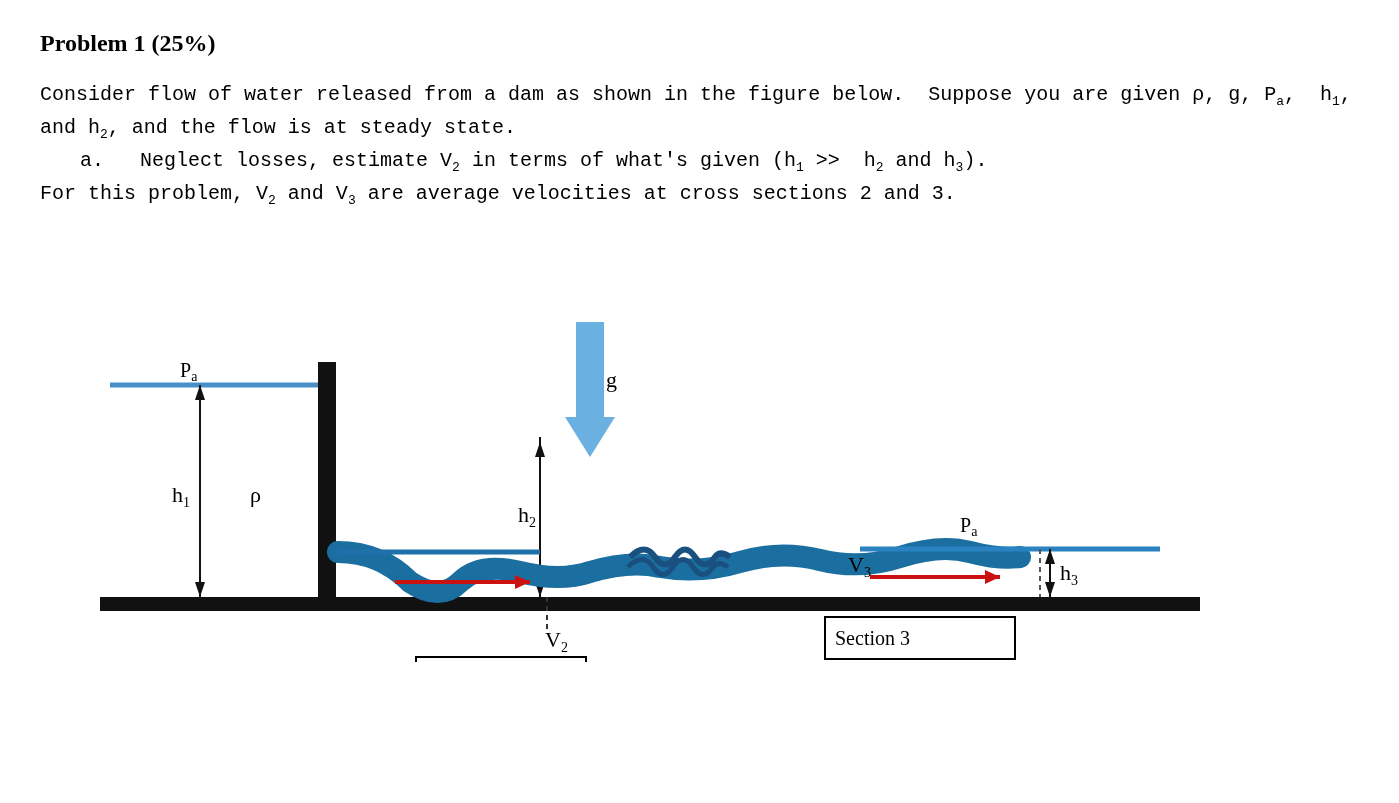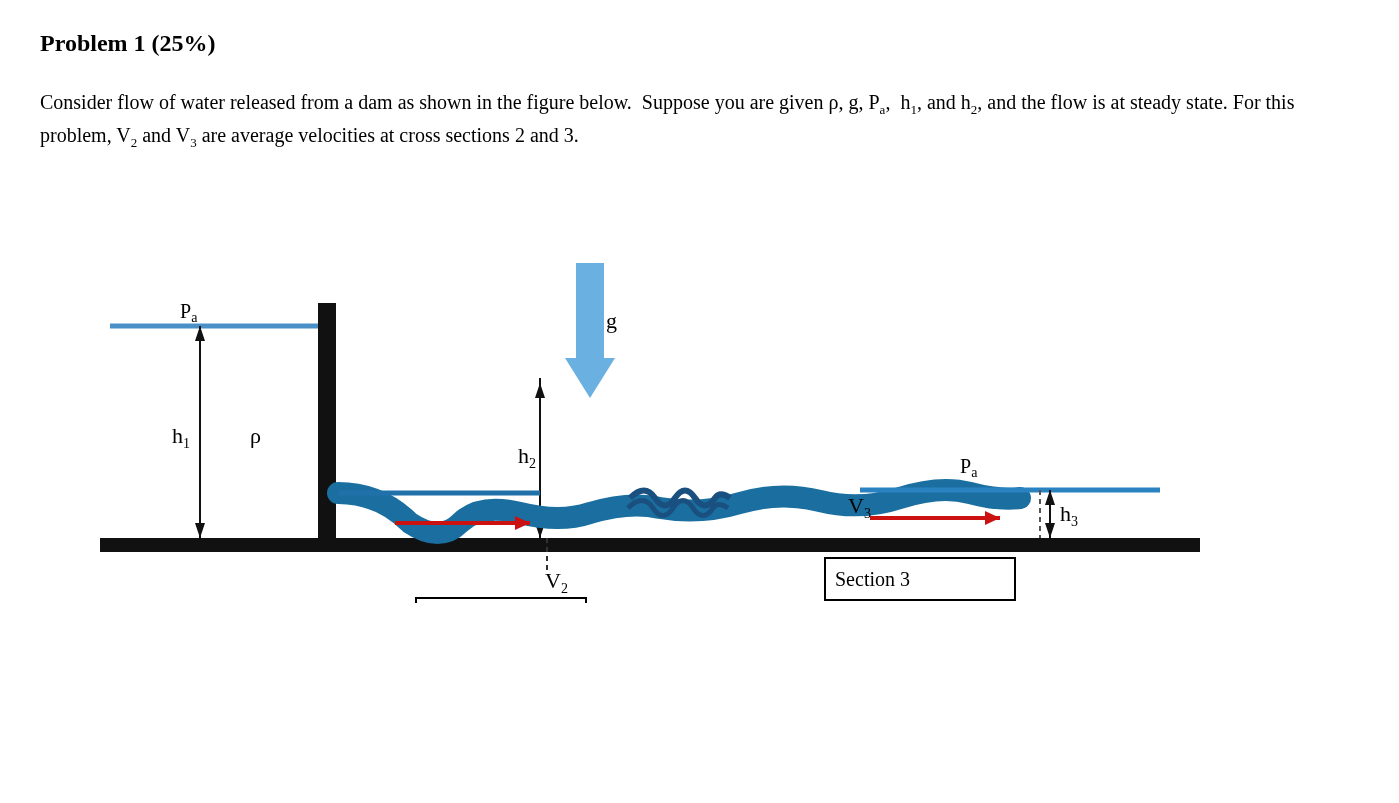--- a/index.html
+++ b/index.html
@@ -8,26 +8,27 @@
       font-family: 'Times New Roman', Times, serif;
       font-size: 20px;
       color: #000;
       width: 1399px;
       min-height: 803px;
       padding: 30px 40px;
     }
     .problem-title {
       font-weight: bold;
       font-size: 24px;
-      margin-bottom: 30px;
+      margin-bottom: 22px;
     }
     .problem-text {
       font-size: 20px;
       line-height: 1.55;
       margin-bottom: 10px;
+      font-family: Liberation Mono, monospace;
     }
     .problem-text .indent {
       margin-left: 40px;
       display: block;
     }
     sub { font-size: 13px; }
 
     .diagram-container {
       position: relative;
       width: 1100px;
@@ -45,20 +46,21 @@
       height: 420px;
     }
   </style>
 </head>
 <body>
 
 <div class="problem-title">Problem 1 (25%)</div>
 
 <div class="problem-text">
   Consider flow of water released from a dam as shown in the figure below.&nbsp; Suppose you are given ρ, g, P<sub>a</sub>,&nbsp; h<sub>1</sub>, and h<sub>2</sub>, and the flow is at steady state.
+  <span class="indent">a.&nbsp;&nbsp; Neglect losses, estimate V<sub>2</sub> in terms of what's given (h<sub>1</sub> &gt;&gt;&nbsp; h<sub>2</sub> and h<sub>3</sub>).</span>
   For this problem, V<sub>2</sub> and V<sub>3</sub> are average velocities at cross sections 2 and 3.
 </div>
 
 <div class="diagram-container">
   <svg class="diagram-svg" viewBox="0 0 1100 420" xmlns="http://www.w3.org/2000/svg">
 
     <rect x="0" y="355" width="1100" height="14" fill="#111"></rect>
 
     <rect x="218" y="120" width="18" height="235" fill="#111"></rect>
 

